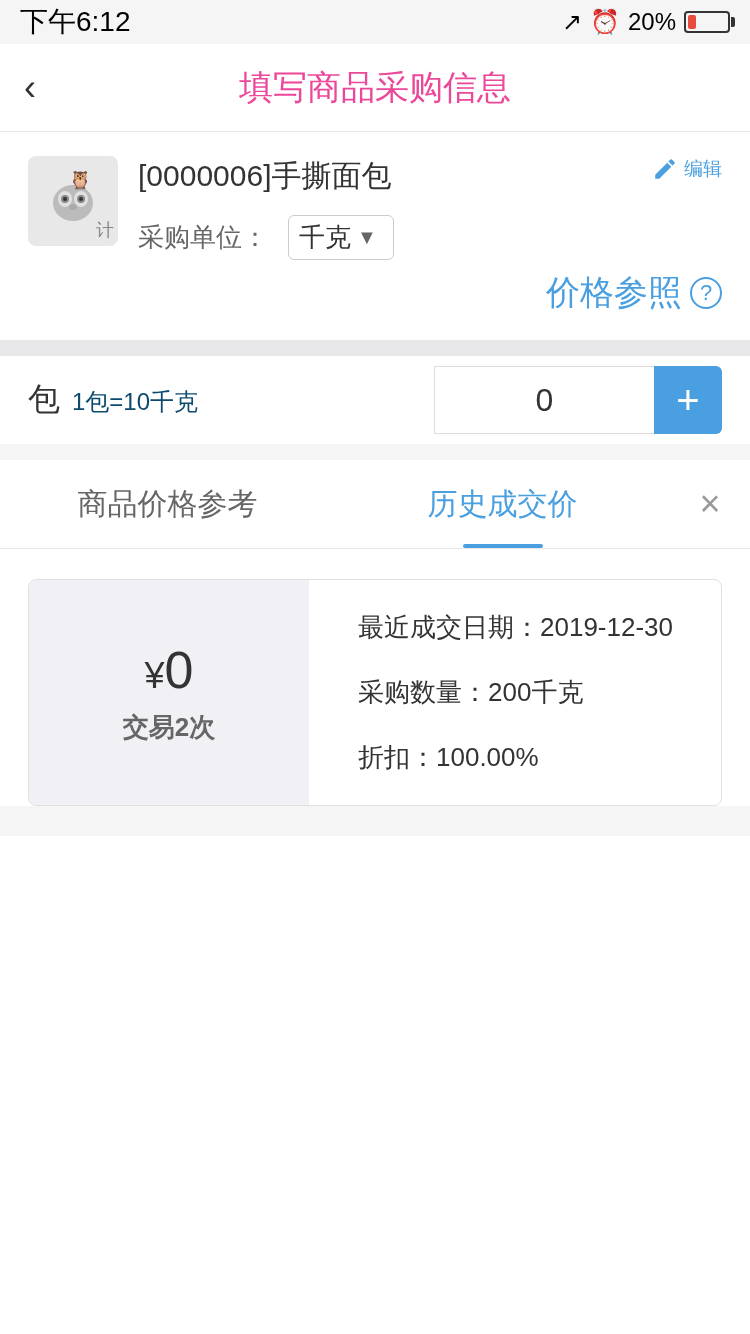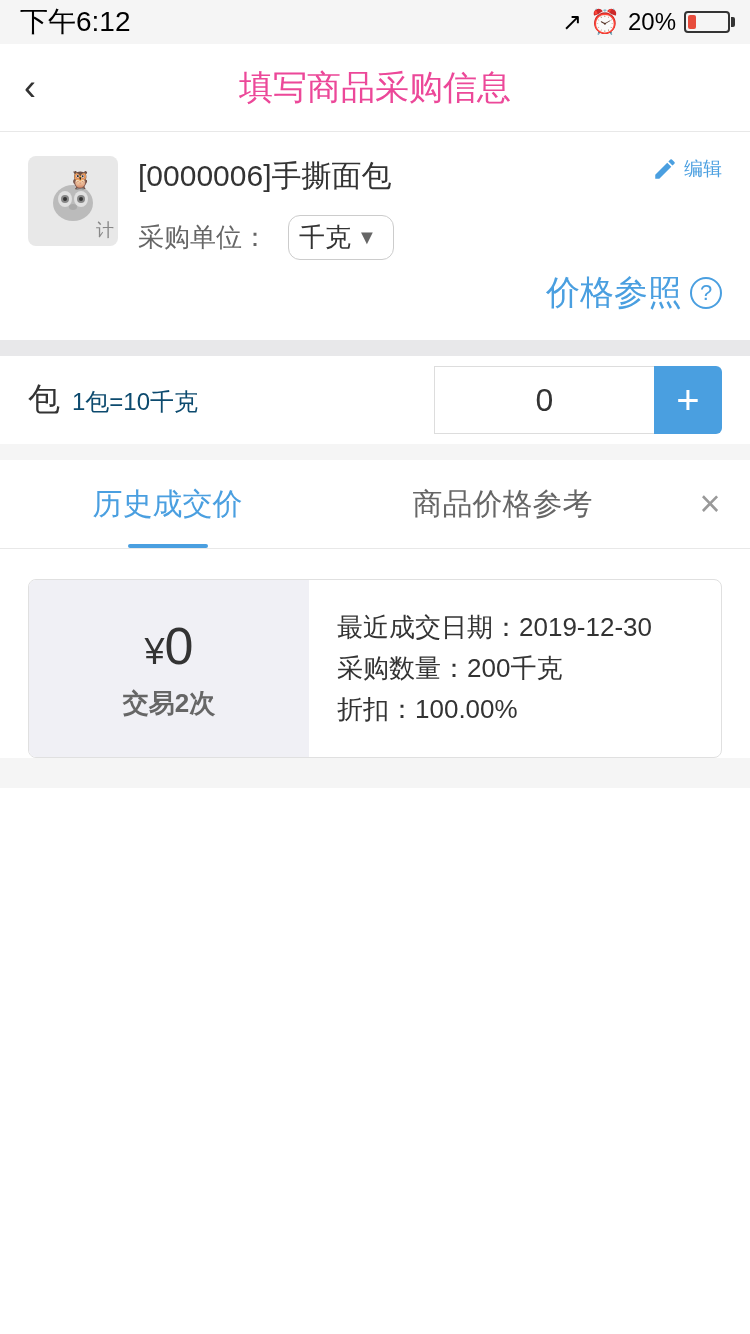--- a/index.html
+++ b/index.html
@@ -119,21 +119,21 @@
       display: flex;
       align-items: center;
       gap: 20px;
     }
     .unit-label {
       font-size: 26px;
       color: #666;
     }
     .unit-dropdown {
       border: 1px solid #ccc;
-      border-radius: 12px;
+      border-radius: 6px;
       padding: 4px 16px 4px 10px;
       font-size: 26px;
       color: #333;
       position: relative;
       display: inline-flex;
       align-items: center;
       gap: 6px;
       background: #fff;
       cursor: pointer;
     }
@@ -314,22 +314,23 @@
       font-size: 26px;
       color: #666;
       margin-top: 10px;
       font-weight: bold;
     }
     .tx-right {
       flex: 1;
       padding: 30px 28px;
       display: flex;
       flex-direction: column;
-      gap: 6px;
+      gap: 30px;
       justify-content: flex-start;
+      margin-left: 21px;
     }
     .tx-detail-row {
       font-size: 26px;
       color: #333;
     }
 
     
     .main-content {
       background: #fff;
       min-height: 600px;
@@ -405,26 +406,26 @@
     <span class="qty-sub">1包=10千克</span>
   </div>
   <div class="quantity-right">
     <input class="qty-input" type="text" value="0" style="">
     <button class="qty-plus-btn">+</button>
   </div>
 </div>
 
 <div class="tabs-container">
   <div class="tabs-header">
+    <div class="tab-item inactive">
+      <span>商品价格参考</span>
+    </div>
     <div class="tab-item active">
       <span>历史成交价</span>
       <div class="tab-underline"></div>
-    </div>
-    <div class="tab-item inactive">
-      <span>商品价格参考</span>
     </div>
     <div class="tab-close">×</div>
   </div>
 
   <div class="transaction-card">
     <div class="tx-left">
       <div class="tx-price">
         <span class="tx-price-symbol">¥</span><span>0</span>
       </div>
       <div class="tx-count">交易2次</div>

